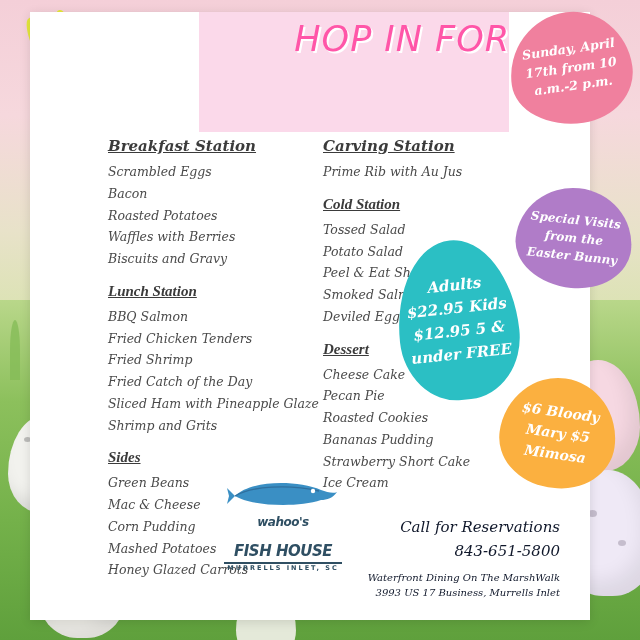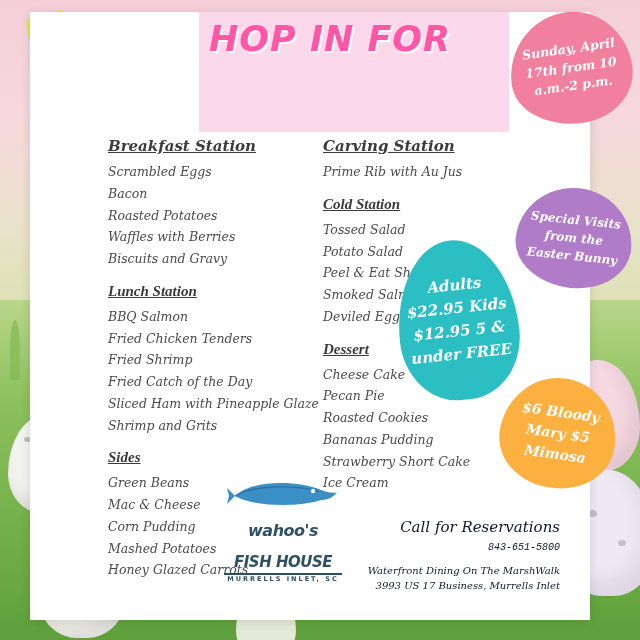--- a/index.html
+++ b/index.html
@@ -28,22 +28,22 @@
   .carrot-body{position:absolute;left:22px;top:58px;width:44px;height:130px;
     background:#f59a2e;border-radius:22px 22px 50% 50%/18px 18px 90% 90%;
     transform:rotate(-8deg);box-shadow:inset -6px 0 0 rgba(0,0,0,.06);}
   .carrot-line{position:absolute;width:20px;height:3px;background:rgba(255,255,255,.55);border-radius:2px;transform:rotate(12deg);}
   .leaf{position:absolute;background:#e6e83c;border-radius:60% 40% 50% 50%;}
   
   .card{position:absolute;left:30px;top:12px;width:560px;height:608px;background:#ffffff;
     box-shadow:0 2px 10px rgba(0,0,0,.12);}
   
   .header-band{position:absolute;left:169px;top:0px;width:310px;height:120px;background:#fbd9ea;}
-  .title{position:absolute;left:150px;top:18px;width:360px;text-align:center;
-    font-family:"DejaVu Sans", sans-serif;font-weight:bold;font-style:italic;
+  .title{position:absolute;left:150px;top:18px;width:360px;text-align:right;
+    font-family:"DejaVu Sans", sans-serif;font-weight:normal;font-style:italic;
     color:#ff56a8;font-size:35px;line-height:1.22;letter-spacing:1px;
     text-shadow:2px 2px 0 #ffffff;}
   .title .l2{font-size:35px;}
   
   .menu{position:absolute;left:108px;top:126px;width:450px;}
   .col{position:absolute;top:11px;}
   .colA{left:0;width:215px;}
   .colB{left:215px;width:210px;}
   .sec-title{font-family:"DejaVu Serif", serif;font-style:italic;font-weight:bold;
     color:#3b3b3b;font-size:15px;text-decoration:underline;margin:0 0 6px 0;}
@@ -58,29 +58,29 @@
   .blob-purple{left:516px;top:188px;width:116px;height:100px;background:#b07cc8;
     border-radius:50% 50% 48% 52%/56% 56% 44% 44%;transform:rotate(6deg);font-size:12px;line-height:1.5;}
   .blob-teal{left:398px;top:240px;width:120px;height:160px;background:#2bbfc4;
     border-radius:50% 50% 46% 46%/60% 60% 40% 40%;transform:rotate(-6deg);font-size:15px;line-height:1.55;}
   .blob-orange{left:500px;top:378px;width:116px;height:110px;background:#fbb040;
     border-radius:50% 50% 48% 48%/56% 56% 44% 44%;transform:rotate(8deg);font-size:14px;line-height:1.5;}
   .blob p{margin:0;padding:0 8px;}
   
   .logo{position:absolute;left:218px;top:478px;width:130px;height:78px;text-align:center;}
   .logo-name{font-family:"DejaVu Sans", sans-serif;font-weight:bold;font-style:italic;
-    color:#2f4f63;font-size:16px;line-height:1;margin-top:11px;letter-spacing:-.5px;}
+    color:#2f4f63;font-size:12px;line-height:1;margin-top:4px;letter-spacing:-.5px;}
   .logo-sub{font-family:"DejaVu Sans", sans-serif;font-weight:bold;color:#2f4f63;
     font-size:6.5px;letter-spacing:2px;margin-top:0;}
   .logo-rule{width:118px;height:1.5px;background:#2f4f63;margin:3px auto 0 auto;}
   
   .resv{position:absolute;left:330px;top:518px;width:230px;text-align:right;
     font-family:"DejaVu Serif", serif;font-style:italic;color:#0f172a;}
   .resv .line1{font-size:15px;}
-  .resv .line2{font-size:10px;margin-top:6px;font-family:Liberation Mono, monospace;}
+  .resv .line2{font-size:15px;margin-top:6px;}
   .resv .line3{font-size:10px;margin-top:12px;}
   .resv .line4{font-size:10px;margin-top:4px;}
 </style>
 </head>
 <body>
 
 <div class="bg">
   <div class="bg-sky"></div>
   <div class="bg-grass">
     <div class="blade" style="left:10px;top:20px;width:10px;height:60px;"></div>

